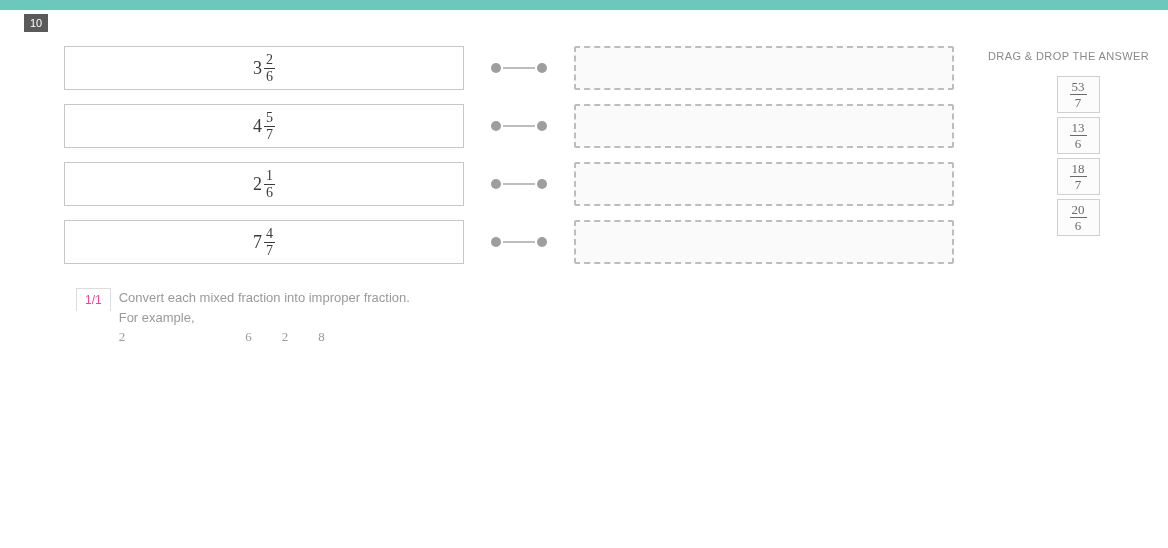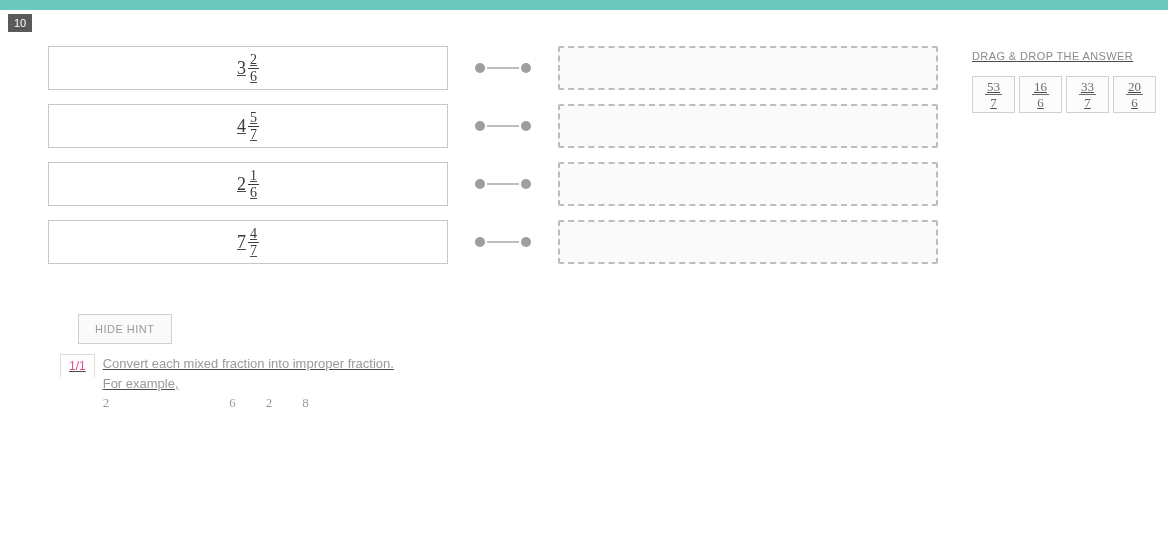--- a/index.html
+++ b/index.html
@@ -13,22 +13,21 @@
     position: relative;
   }
   .topband {
     height: 10px;
     background: linear-gradient(to right,#6cc7bd,#6cc7bd);
     width: 100%;
   }
   .page {
     background: #ffffff;
     min-height: 538px;
-    padding: 0 0 0 0;
-    text-decoration: underline;
+    padding: 0 0 0 16px;
   }
   .qrow {
     display: flex;
     align-items: flex-start;
     padding: 4px 0 0 0;
   }
   .qnum {
     background: #5a5a5a;
     color: #fff;
     font-size: 11px;
@@ -129,21 +128,21 @@
   }
   .answertitle {
     font-size: 11px;
     color: #8a8a8a;
     letter-spacing: 0.4px;
     margin-bottom: 14px;
     text-align: left;
   }
   .chips {
     display: flex;
-    flex-direction: row;
+    flex-direction: column;
     align-items: center;
     gap: 4px;
   }
   .chip {
     border: 1px solid #d0d0d0;
     background: #fcfcfc;
     padding: 3px 12px;
     font-family: "Times New Roman", serif;
     color: #6a6a6a;
     display: flex;
@@ -290,42 +289,41 @@
       <div class="answertitle">DRAG &amp; DROP THE ANSWER</div>
       <div class="chips">
         <div class="chip">
           <span class="frac">
             <span class="n">53</span>
             <span class="d">7</span>
           </span>
         </div>
         <div class="chip">
           <span class="frac">
-            <span class="n">16</span>
+            <span class="n">13</span>
             <span class="d">6</span>
           </span>
         </div>
         <div class="chip">
           <span class="frac">
-            <span class="n">33</span>
+            <span class="n">18</span>
             <span class="d">7</span>
           </span>
         </div>
         <div class="chip">
           <span class="frac">
             <span class="n">20</span>
             <span class="d">6</span>
           </span>
         </div>
       </div>
     </div>
 
   </div>
 
-  <button class="hintbtn">HIDE HINT</button>
 
 
   <div class="hintbody">
     <div class="hintpage">1/1</div>
     <div class="hinttext">
       <div>Convert each mixed fraction into improper fraction.</div>
       <div>For example,</div>
       <div class="hintnums">
         <span>2</span>
         <span style="margin-left:90px">6</span>

